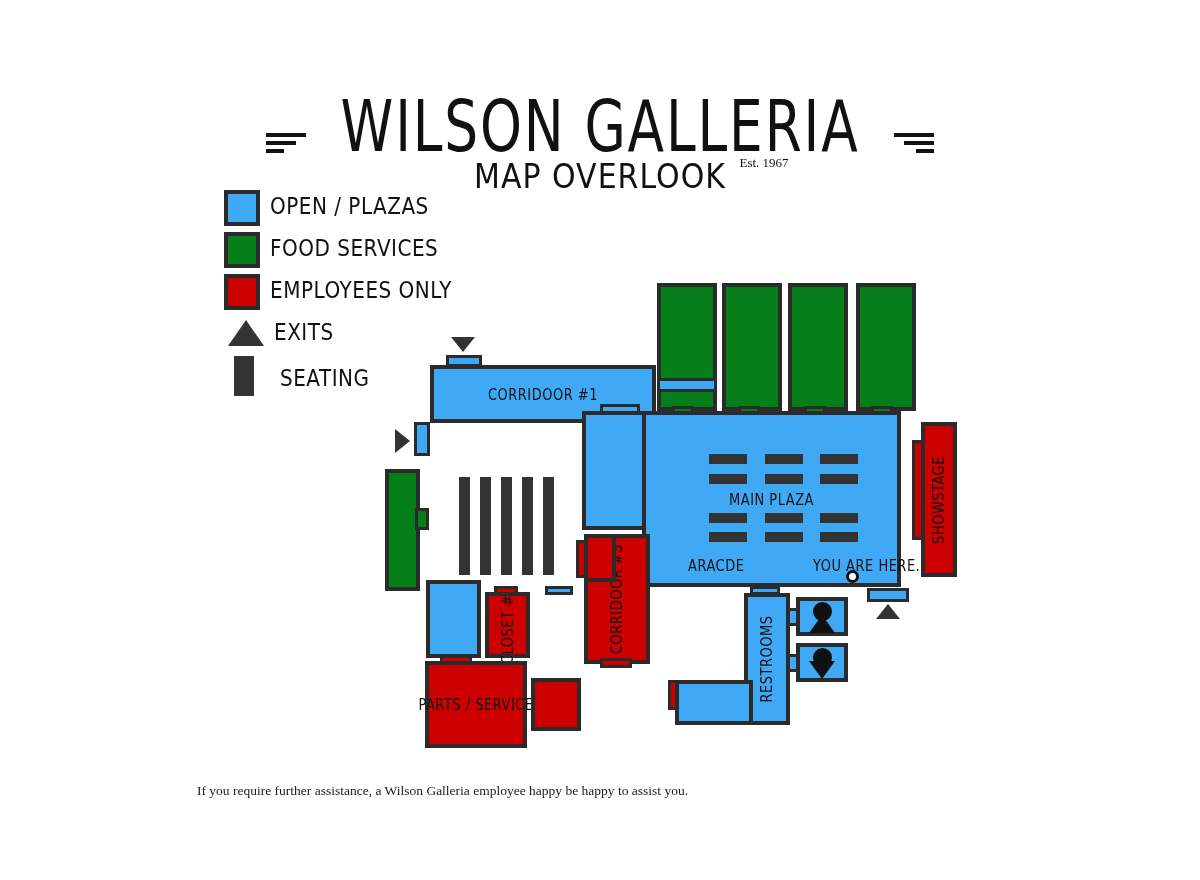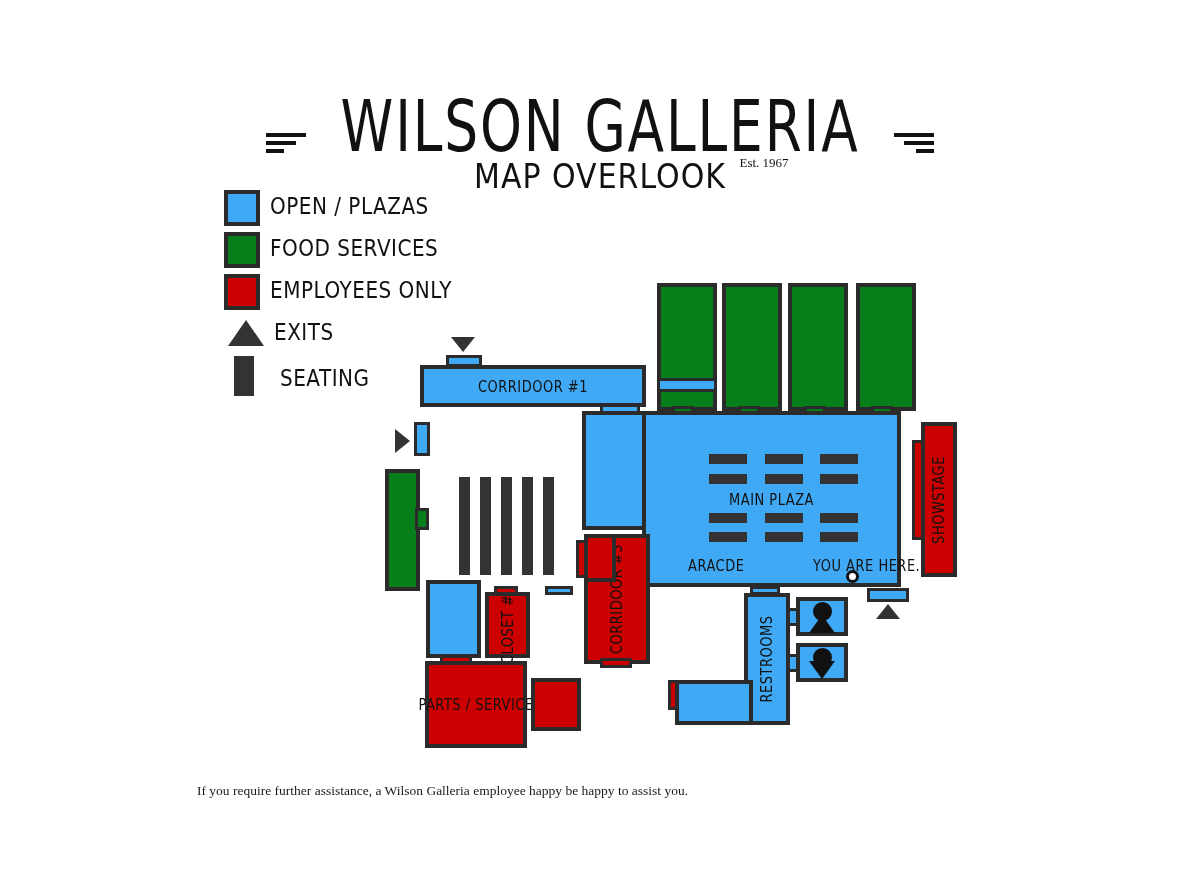--- a/index.html
+++ b/index.html
@@ -159,21 +159,21 @@
     <div class="room green" style="left:788px;top:283px;width:60px;height:128px;"></div>
     <div class="room green" style="left:856px;top:283px;width:60px;height:128px;"></div>
     <div class="stub green" style="left:672px;top:406px;width:22px;height:9px;"></div>
     <div class="stub green" style="left:738px;top:406px;width:22px;height:9px;"></div>
     <div class="stub green" style="left:804px;top:406px;width:22px;height:9px;"></div>
     <div class="stub green" style="left:871px;top:406px;width:22px;height:9px;"></div>
 
     <div class="exit-tri exit-down" style="left:451px;top:337px;"></div>
     <div class="stub" style="left:446px;top:355px;width:36px;height:12px;"></div>
 
-    <div class="room blue" style="left:420px;top:365px;width:226px;height:42px;">
+    <div class="room blue" style="left:430px;top:365px;width:226px;height:58px;">
       <span class="room-label">CORRIDOOR #1</span>
     </div>
 
     <div class="stub" style="left:657px;top:378px;width:60px;height:14px;"></div>
     <div class="stub" style="left:600px;top:404px;width:40px;height:10px;"></div>
 
 
     <div class="seat-v" style="left:459px;top:477px;width:11px;height:98px;"></div>
     <div class="seat-v" style="left:480px;top:477px;width:11px;height:98px;"></div>
     <div class="seat-v" style="left:501px;top:477px;width:11px;height:98px;"></div>

